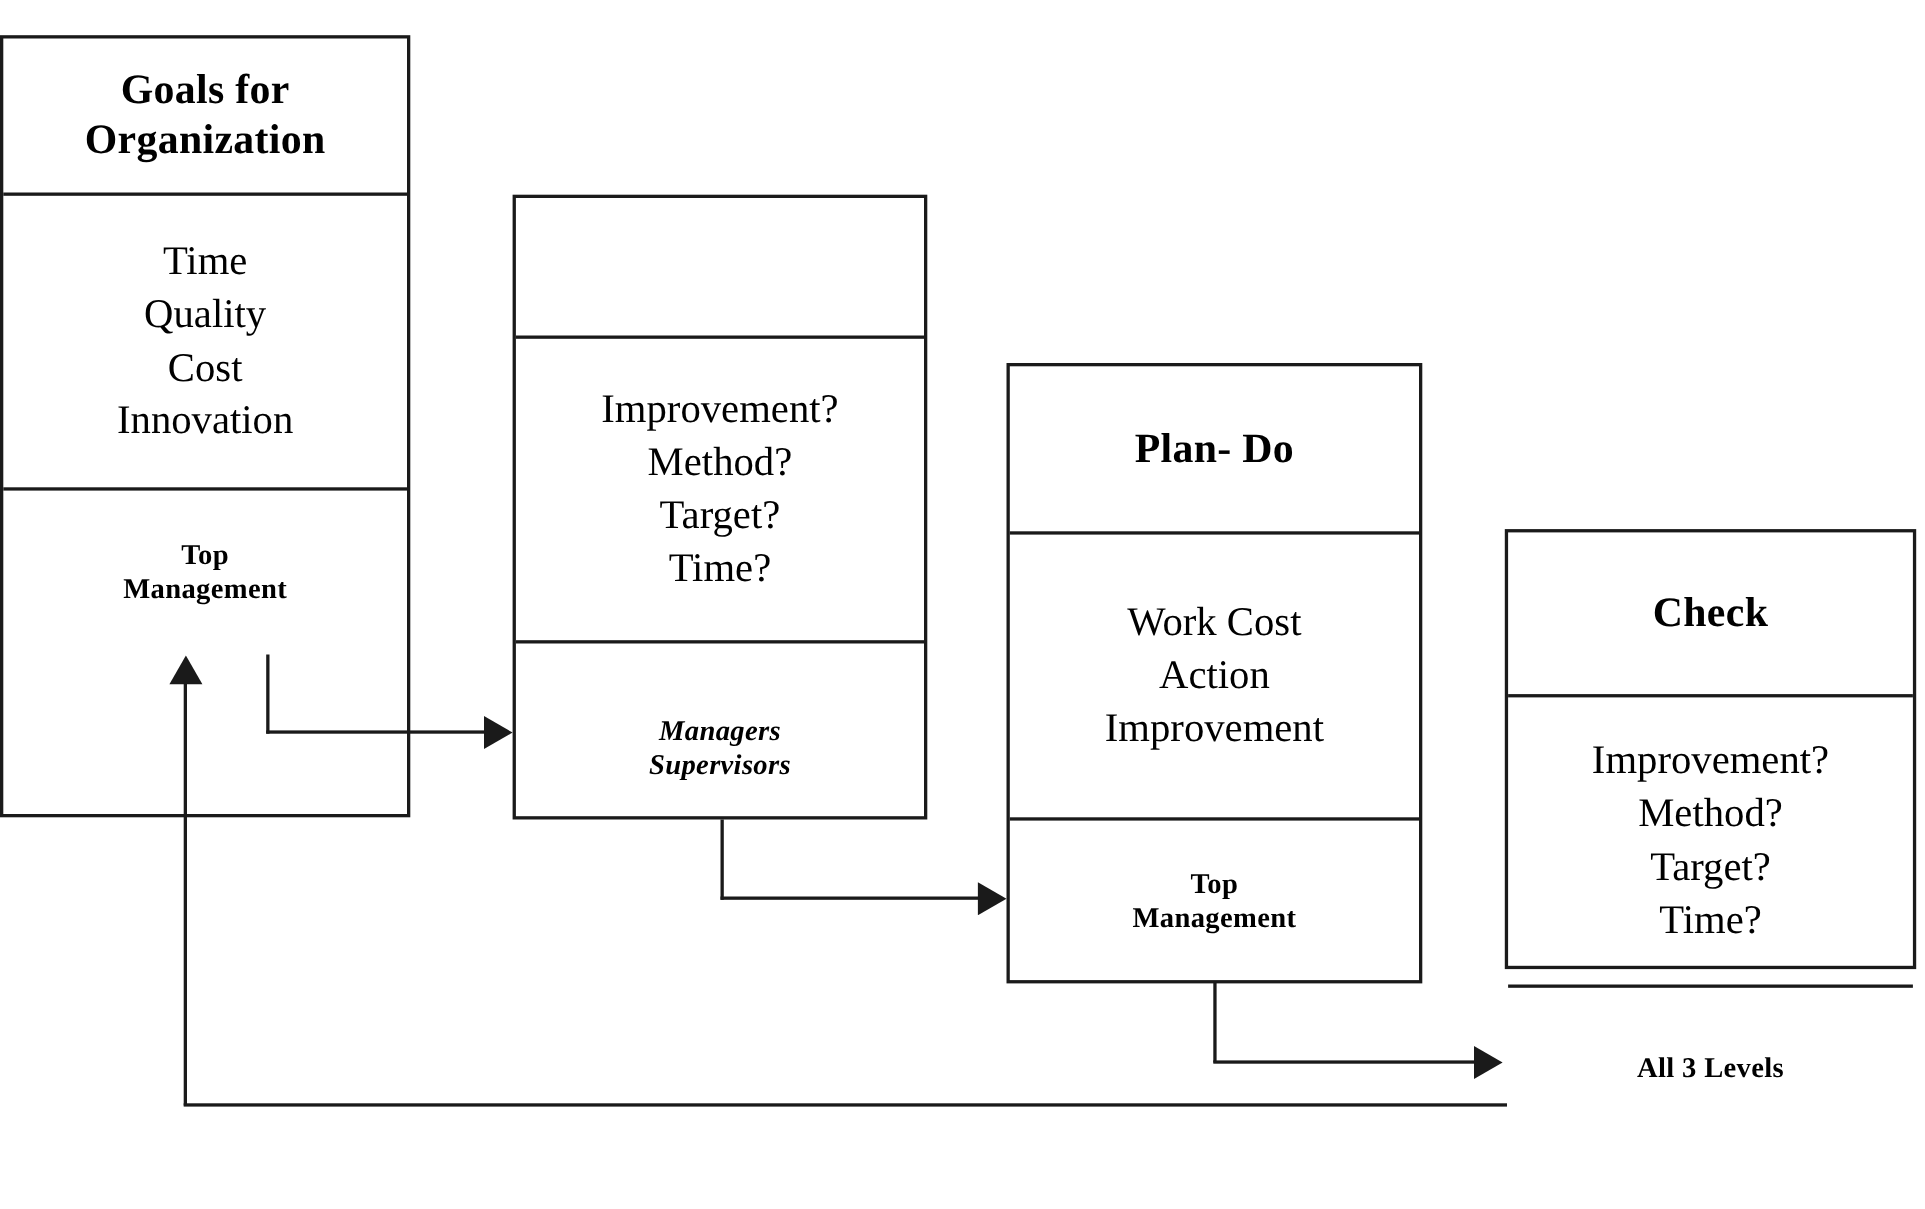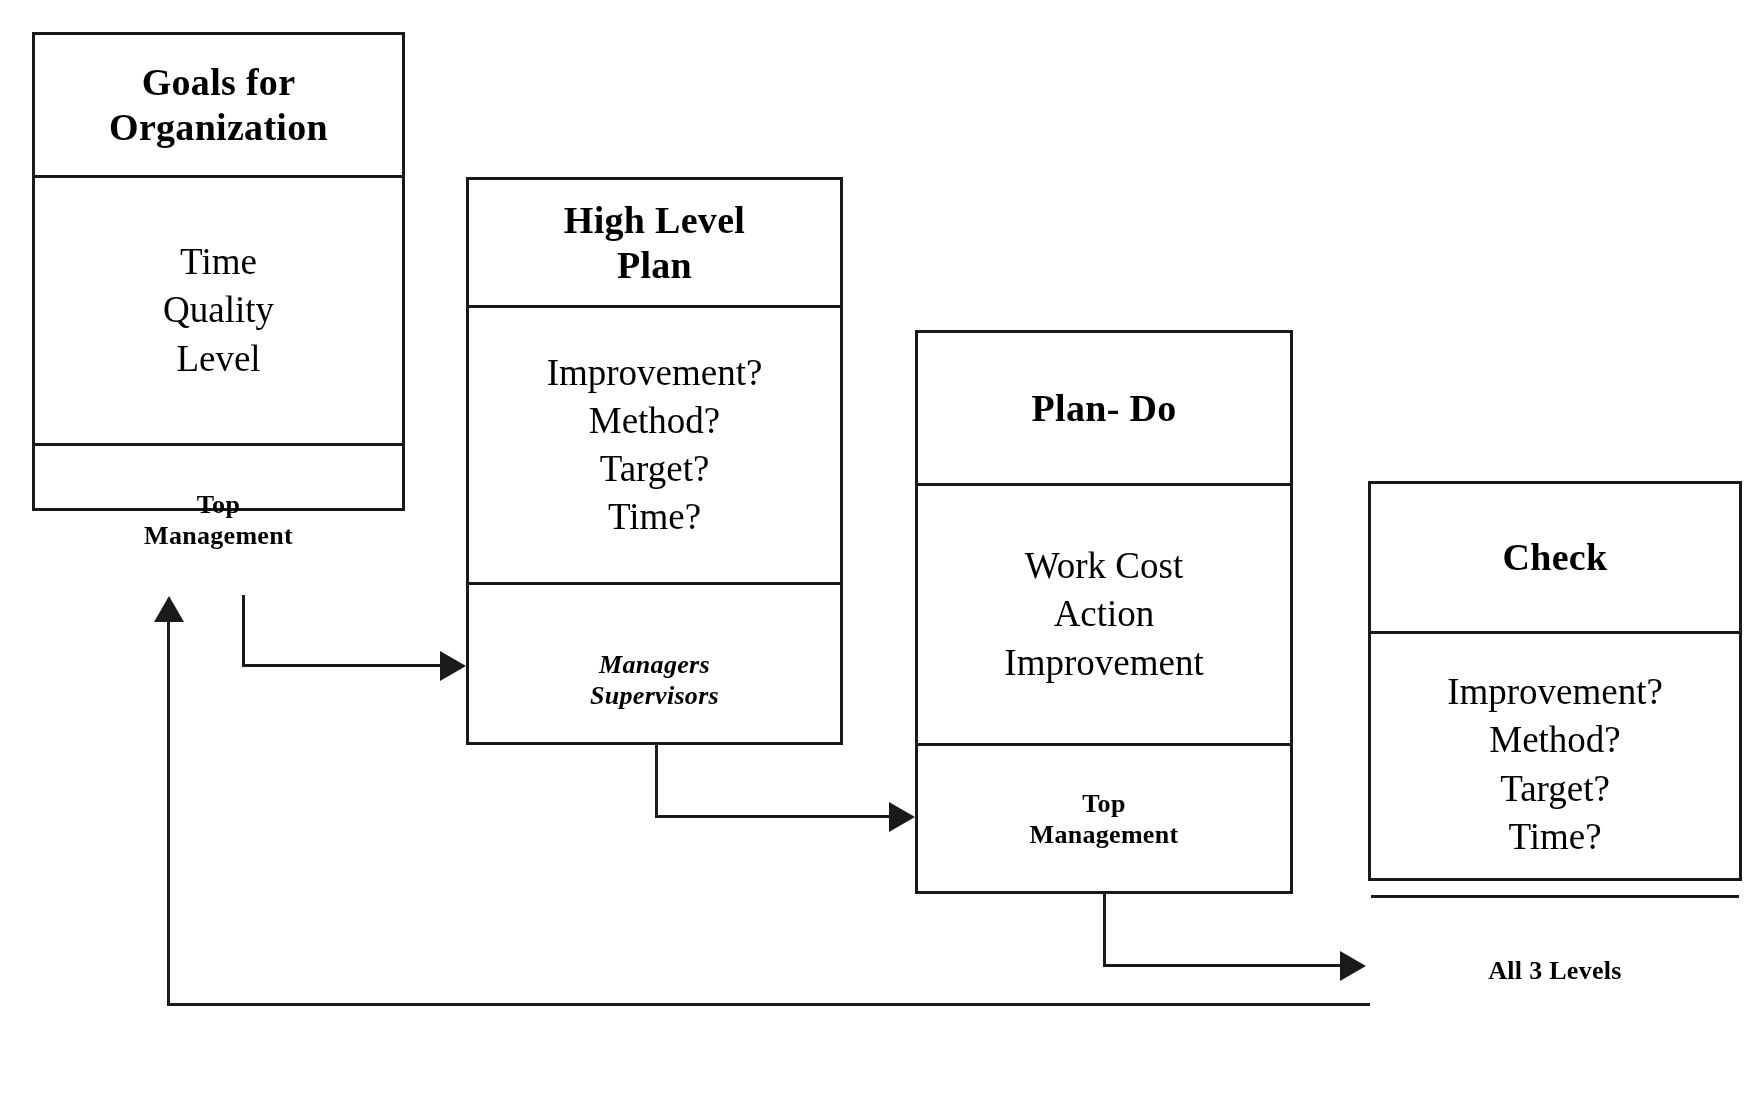--- a/index.html
+++ b/index.html
@@ -18,41 +18,38 @@
   .line{position:absolute;background:#1a1a1a;}
   .h{height:3px;}
   .v{width:3px;}
   svg.arrow{position:absolute;overflow:visible;}
 </style>
 </head>
 <body>
 
 <div id="stage">
 
-  <div class="box" style="left:32px;top:32px;width:373px;height:479px;padding-left:28px;">
+  <div class="box" style="left:0;top:32px;width:373px;height:711px;padding-left:28px;">
     <div class="seg" style="top:0;height:140px;">
       <div class="hdr">Goals for</div>
       <div class="hdr">Organization</div>
     </div>
     <div class="seg div-top" style="top:140px;height:268px;">
       <div class="body-list">Time</div>
       <div class="body-list">Quality</div>
-      <div class="body-list">Level</div>
+      <div class="body-list">Cost</div>
+      <div class="body-list">Innovation</div>
     </div>
     <div class="seg div-top" style="top:408px;height:152px;">
       <div class="ftr">Top</div>
       <div class="ftr">Management</div>
     </div>
   </div>
 
   <div class="box" style="left:466px;top:177px;width:377px;height:568px;">
-    <div class="seg" style="top:0;height:125px;">
-      <div class="hdr">High Level</div>
-      <div class="hdr">Plan</div>
-    </div>
     <div class="seg div-top" style="top:125px;height:277px;">
       <div class="body-list">Improvement?</div>
       <div class="body-list">Method?</div>
       <div class="body-list">Target?</div>
       <div class="body-list">Time?</div>
     </div>
     <div class="seg div-top" style="top:402px;height:195px;font-style:italic;">
       <div class="ftr">Managers</div>
       <div class="ftr">Supervisors</div>
     </div>

